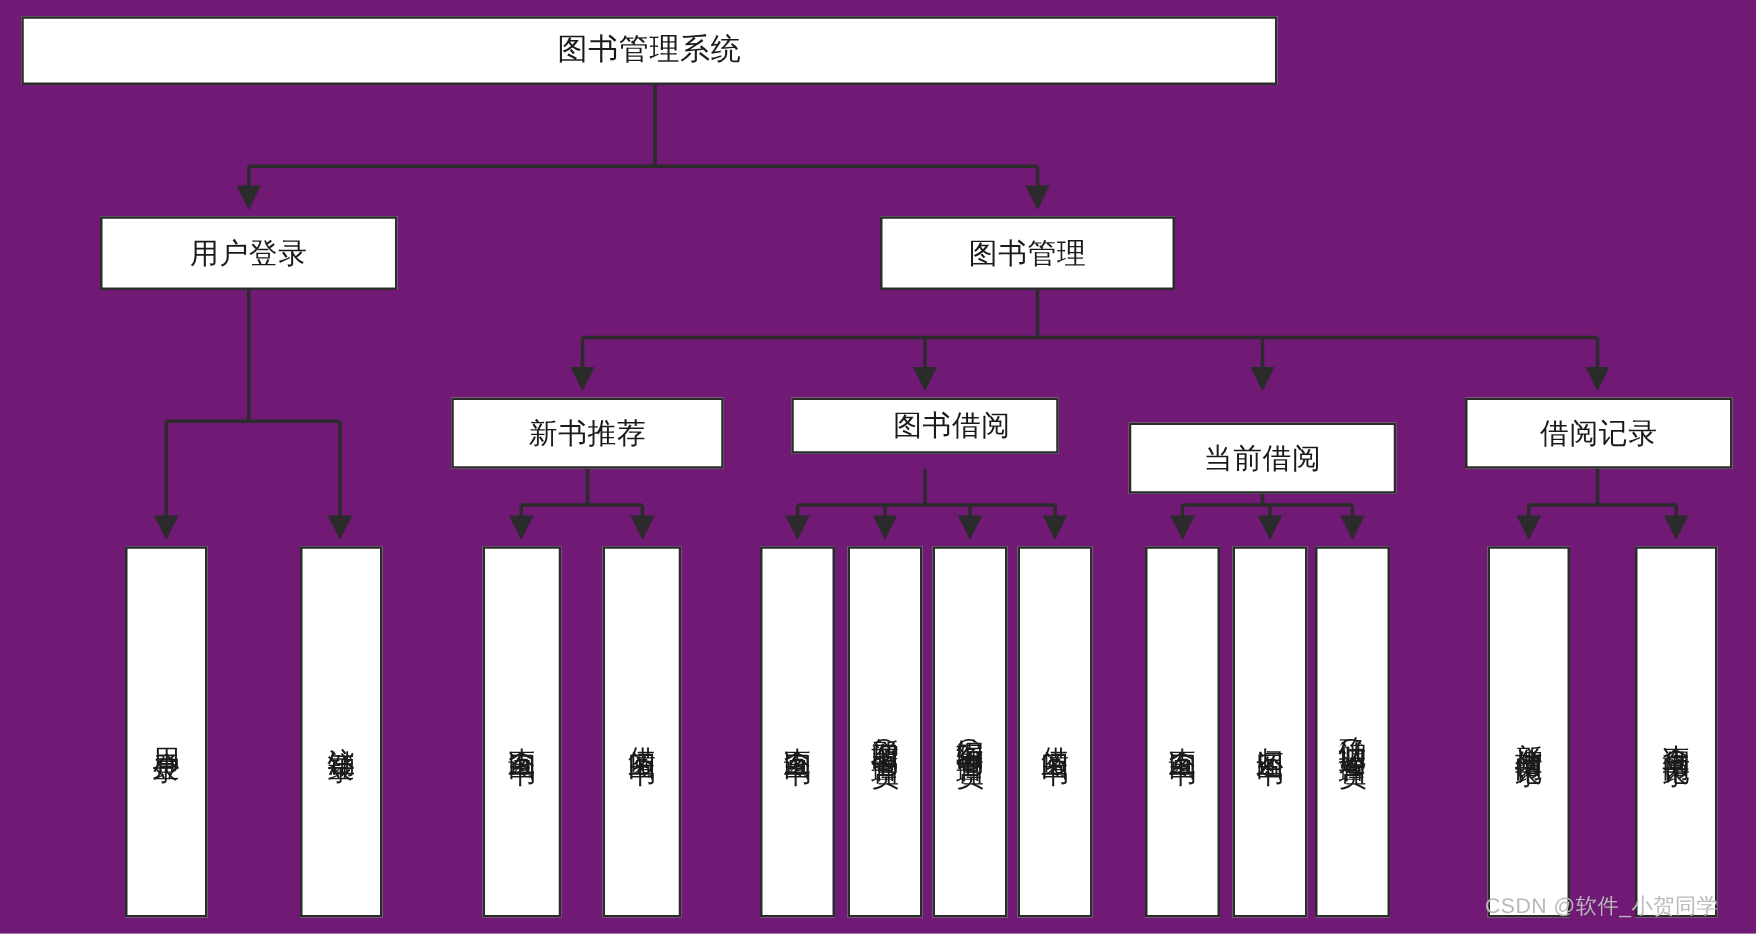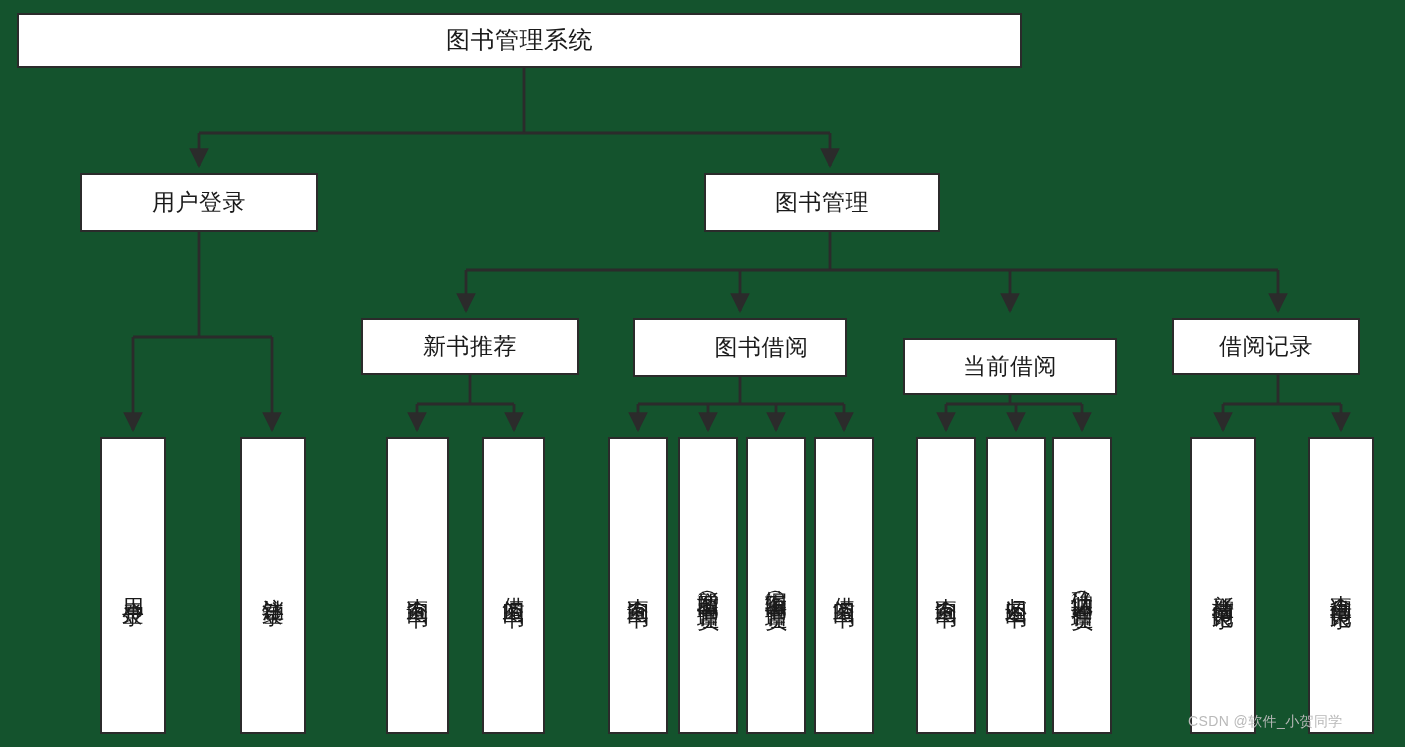--- a/index.html
+++ b/index.html
@@ -7,21 +7,21 @@
     padding: 0;
     background: #ffffff;
   }
   body {
     font-family: "Liberation Sans", "DejaVu Sans", sans-serif;
   }
   #canvas {
     position: relative;
     width: 1405px;
     height: 747px;
-    background: #14532d;
+    background: #701a75;
     overflow: hidden;
   }
   #diagram-svg {
     position: absolute;
     left: 0;
     top: 0;
     width: 1405px;
     height: 747px;
   }
   .node-box {
@@ -53,21 +53,21 @@
     letter-spacing: 3px;
     line-height: 1;
   }
   .leaf-box .node-label.v {
     max-height: 100%;
   }
   #watermark {
     position: absolute;
     left: 1188px;
     top: 713px;
-    font-size: 14px;
+    font-size: 17px;
     color: #b9b9b9;
     letter-spacing: 0.4px;
     white-space: nowrap;
     pointer-events: none;
   }
 </style>
 </head>
 <body>
 
 <div id="canvas">
@@ -141,27 +141,27 @@
   <div class="node-box" style="left:80px; top:173px; width:238px; height:59px;">
     <span class="node-label h">用户登录</span>
   </div>
   <div class="node-box" style="left:704px; top:173px; width:236px; height:59px;">
     <span class="node-label h">图书管理</span>
   </div>
 
   <div class="node-box" style="left:361px; top:318px; width:218px; height:57px;">
     <span class="node-label h">新书推荐</span>
   </div>
-  <div class="node-box" style="left:633px; top:318px; width:214px; height:59px;padding-left:43px;">
+  <div class="node-box" style="left:633px; top:318px; width:214px; height:45px;padding-left:43px;">
     <span class="node-label h">图书借阅</span>
   </div>
   <div class="node-box" style="left:903px; top:318px; width:214px; height:57px;margin-top:20px;">
     <span class="node-label h">当前借阅</span>
   </div>
-  <div class="node-box" style="left:1172px; top:318px; width:188px; height:57px;">
+  <div class="node-box" style="left:1172px; top:318px; width:214px; height:57px;">
     <span class="node-label h">借阅记录</span>
   </div>
 
   <div class="node-box leaf-box" style="left:100px; top:437px; width:66px; height:297px;">
     <span class="node-label v">用户登录</span>
   </div>
   <div class="node-box leaf-box" style="left:240px; top:437px; width:66px; height:297px;">
     <span class="node-label v">注销登录</span>
   </div>
   <div class="node-box leaf-box" style="left:386px; top:437px; width:63px; height:297px;">

